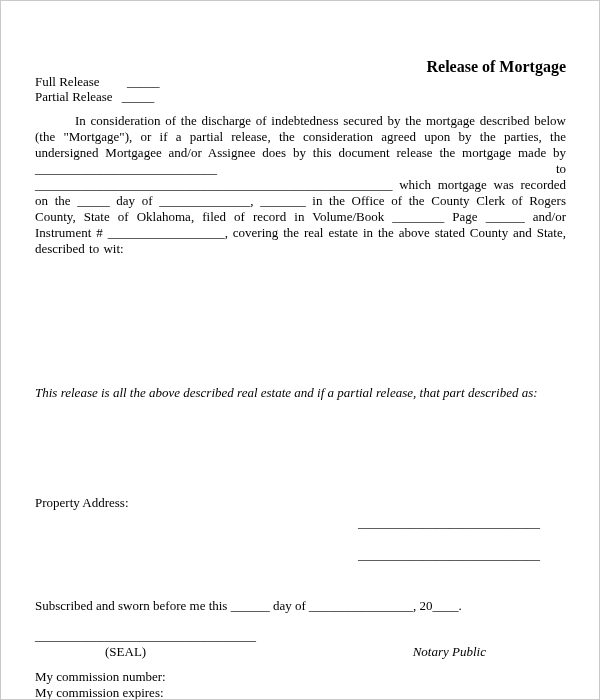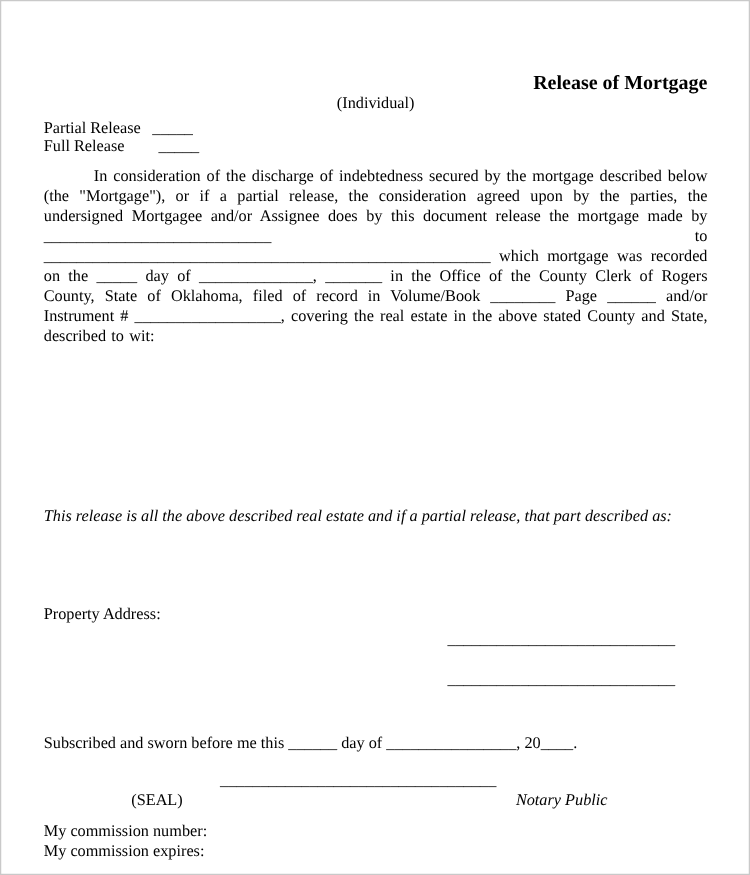--- a/index.html
+++ b/index.html
@@ -25,52 +25,51 @@
   .main-paragraph {
     margin-top: 9px;
     text-align: justify;
     text-indent: 40px;
     line-height: 16px;
     word-spacing: 1px;
   }
   .legal-description-space { height: 128px; }
   .release-statement { line-height: 16px; font-style: italic; }
   .statement-space { height: 62px; }
-  .property-address-label { line-height: 16px; }
+  .property-address-label { line-height: 16px; margin-top: 32px; }
   .addr-lines { text-align: right; padding-right: 26px; margin-top: 4px; }
   .addr-line { line-height: 16px; margin-bottom: 16px; }
   .sworn-line { margin-top: 35px; line-height: 16px; }
-  .signature-row { margin-top: 14px; text-align: center; padding-right: 28px; line-height: 16px; }
+  .signature-row { margin-top: 14px; text-align: left; padding-right: 28px; line-height: 16px; }
   .seal-row {
     display: flex;
     justify-content: space-between;
     padding-left: 70px;
     padding-right: 80px;
     line-height: 16px;
   }
   .notary-public { font-style: italic; }
   .commission { margin-top: 9px; }
   .commission div { line-height: 16px; }
 </style>
 </head>
 <body>
 
 <div class="page">
 
   <div class="title">Release of Mortgage</div>
-  <div class="subtitle">(Individual)</div>
 
   <div>
     <div class="rt-row">
+      <span>Full Release</span>
+      <span class="rt-blank-full">_____</span>
+    </div>
+    <div class="rt-row">
       <span>Partial Release</span>
       <span class="rt-blank-partial">_____</span>
-    </div>
-    <div class="rt-row">
-      <span>Full Release</span>
-      <span class="rt-blank-full">_____</span>
     </div>
   </div>
 
   <p class="main-paragraph">In consideration of the discharge of indebtedness secured by the mortgage described below (the "Mortgage"), or if a partial release, the consideration agreed upon by the parties, the undersigned Mortgagee and/or Assignee does by this document release the mortgage made by ____________________________ to _______________________________________________________ which mortgage was recorded on the _____ day of ______________, _______ in the Office of the County Clerk of Rogers County, State of Oklahoma, filed of record in Volume/Book ________ Page ______ and/or Instrument # __________________, covering the real estate in the above stated County and State, described to wit:</p>
 
   <div class="legal-description-space"></div>
 
   <p class="release-statement">This release is all the above described real estate and if a partial release, that part described as:</p>
 
   <div class="statement-space"></div>

